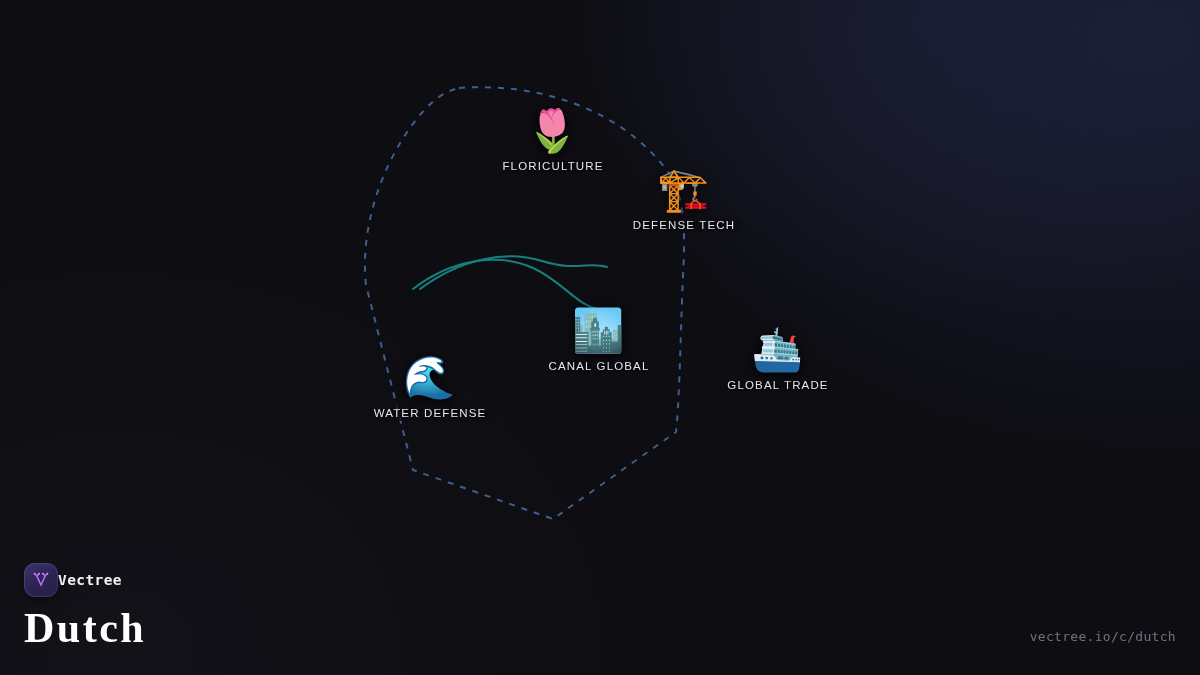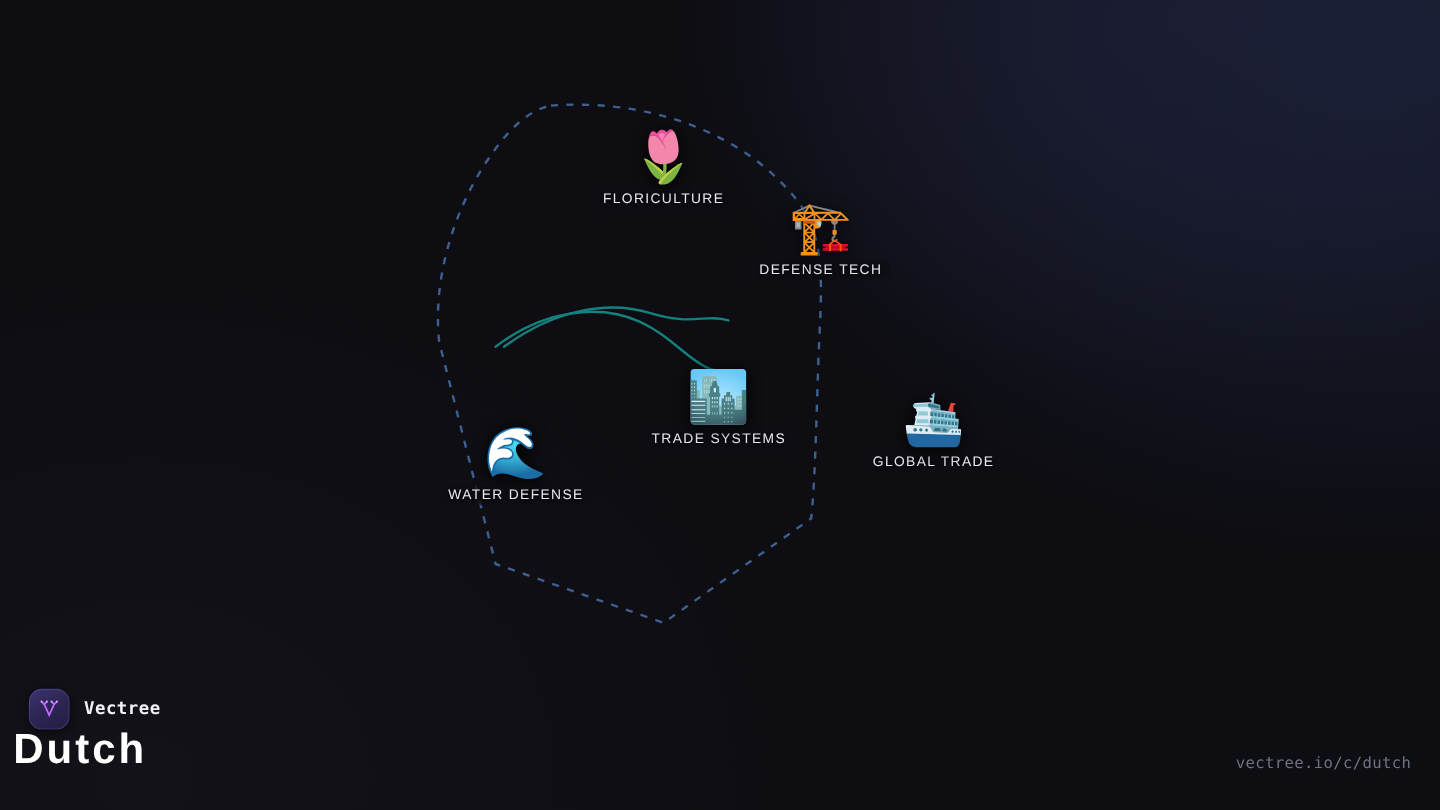--- a/index.html
+++ b/index.html
@@ -65,48 +65,47 @@
   #footer {
     position: absolute;
     left: 0;
     right: 0;
     bottom: 0;
     height: 120px;
   }
   #brand-row {
     position: absolute;
     left: 24px;
-    top: 19px;
+    top: 8px;
     display: flex;
     align-items: center;
-    gap: 12px;
   }
   #brand-mark {
     width: 34px;
     height: 34px;
     border-radius: 11px;
     background: linear-gradient(150deg, #3b3470 0%, #2a2450 55%, #241f45 100%);
     box-shadow: inset 0 0 0 1px rgba(150,120,230,0.22), 0 2px 7px rgba(0,0,0,0.55);
     display: flex;
     align-items: center;
     justify-content: center;
   }
   #brand-name {
     font-family: "DejaVu Sans Mono", "Liberation Mono", monospace;
     font-size: 14.5px;
     font-weight: bold;
     color: #f2f3f7;
     letter-spacing: 0.4px;
   }
   #page-title {
     position: absolute;
-    left: 11px;
+    left: 24px;
     top: 52px;
-    font-family: Liberation Sans, sans-serif;
-    font-size: 35px;
+    font-family: Liberation Serif, serif;
+    font-size: 42px;
     font-weight: bold;
     color: #ffffff;
     letter-spacing: 2.5px;
     line-height: 1;
   }
   #footer-url {
     position: absolute;
     right: 24px;
     bottom: 31px;
     font-family: "DejaVu Sans Mono", "Liberation Mono", monospace;
@@ -143,21 +142,21 @@
       <div class="node" style="left: 553px; top: 142px;">
         <div class="node-icon">🌷</div>
         <div class="node-label">FLORICULTURE</div>
       </div>
       <div class="node" style="left: 684px; top: 201px;">
         <div class="node-icon">🏗️</div>
         <div class="node-label">DEFENSE TECH</div>
       </div>
       <div class="node" style="left: 599px; top: 342px;">
         <div class="node-icon">🏙️</div>
-        <div class="node-label">TRADE SYSTEMS</div>
+        <div class="node-label">CANAL GLOBAL</div>
       </div>
       <div class="node" style="left: 430px; top: 389px;">
         <div class="node-icon">🌊</div>
         <div class="node-label">WATER DEFENSE</div>
       </div>
       <div class="node" style="left: 778px; top: 361px;">
         <div class="node-icon">🛳️</div>
         <div class="node-label">GLOBAL TRADE</div>
       </div>
     </div>

